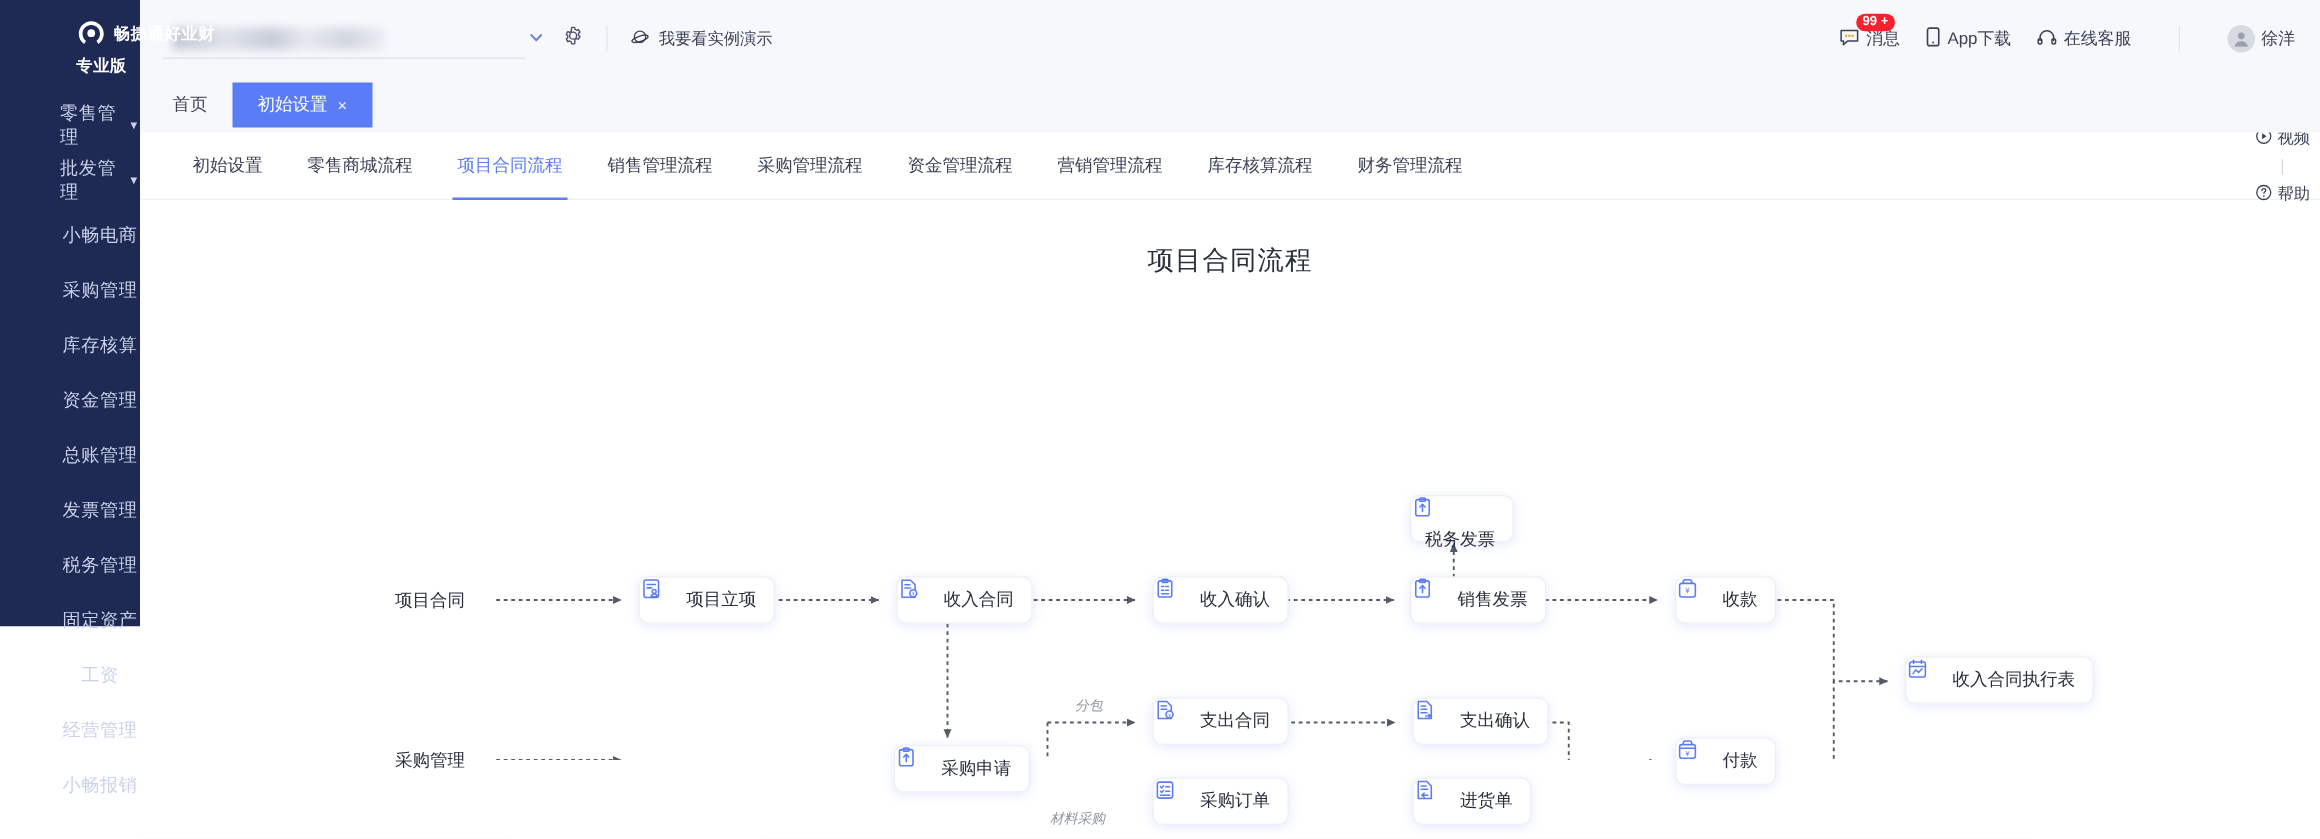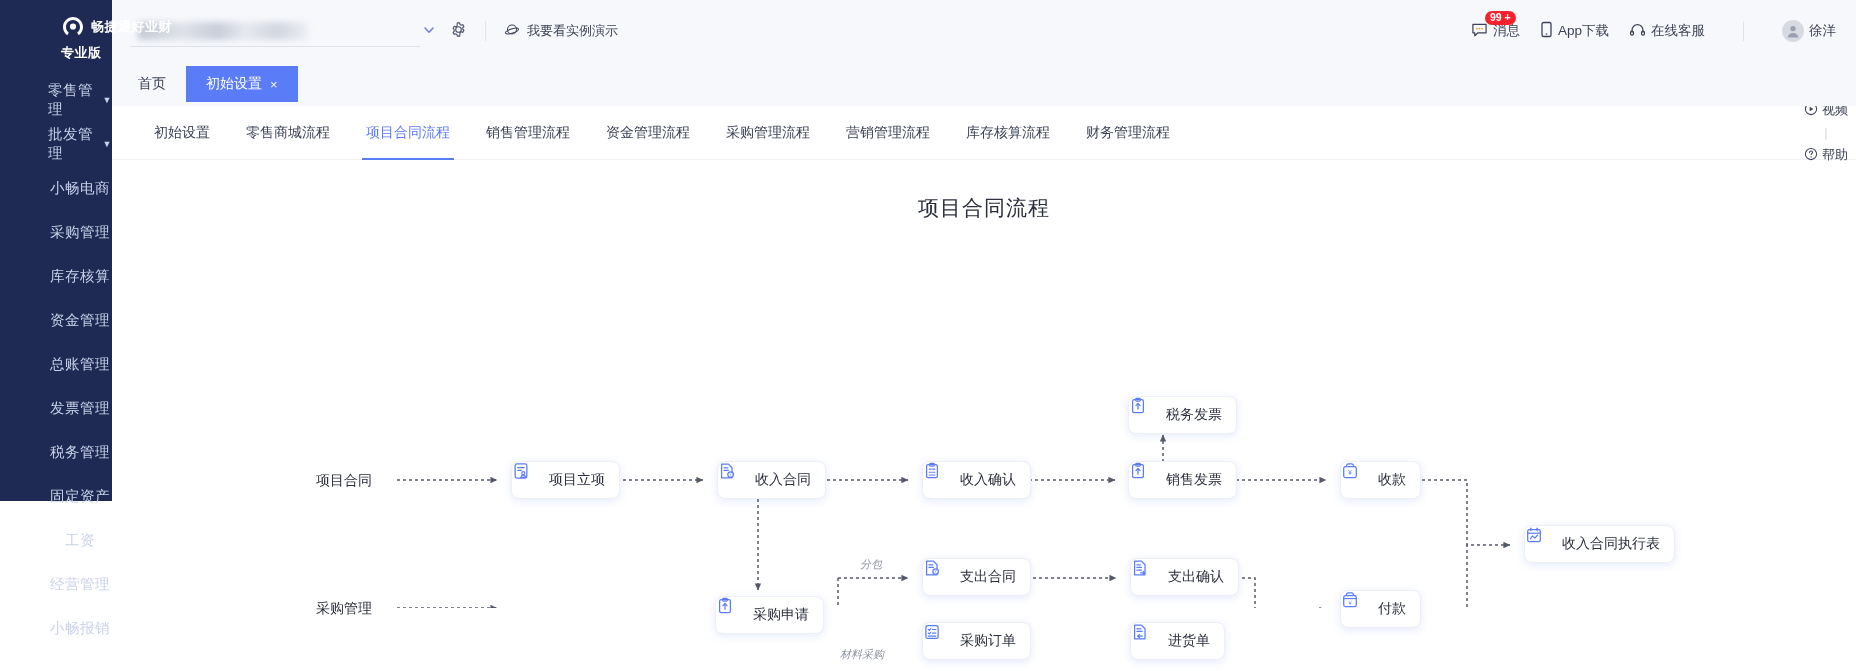--- a/index.html
+++ b/index.html
@@ -318,24 +318,24 @@
         <div class="subtab">
           <span>零售商城流程</span>
         </div>
         <div class="subtab active">
           <span>项目合同流程</span>
         </div>
         <div class="subtab">
           <span>销售管理流程</span>
         </div>
         <div class="subtab">
+          <span>采购管理流程</span>
+        </div>
+        <div class="subtab">
           <span>资金管理流程</span>
-        </div>
-        <div class="subtab">
-          <span>采购管理流程</span>
         </div>
         <div class="subtab">
           <span>营销管理流程</span>
         </div>
         <div class="subtab">
           <span>库存核算流程</span>
         </div>
         <div class="subtab">
           <span>财务管理流程</span>
         </div>
@@ -469,21 +469,21 @@
           <span class="ic">
             <svg width="18" height="18" viewBox="0 0 20 20">
               <path d="M6.2 5.2V4c0-1.1.9-2 2-2h3.6c1.1 0 2 .9 2 2v1.2" fill="none" stroke="#5b7cf7" stroke-width="1.4"></path>
               <rect x="3" y="5.2" width="14" height="12.2" rx="2" fill="none" stroke="#5b7cf7" stroke-width="1.4"></rect>
               <text x="10" y="14.2" font-size="7" text-anchor="middle" fill="#5b7cf7">¥</text>
             </svg>
           </span>
           <span>收款</span>
         </div>
 
-        <div class="node" style="left:1016px; top:168px;">
+        <div class="node" style="left:1016px; top:168px;flex-direction:column;">
           <span class="ic">
             <svg width="18" height="18" viewBox="0 0 20 20">
               <rect x="4" y="3" width="12" height="14.4" rx="1.8" fill="none" stroke="#5b7cf7" stroke-width="1.4"></rect>
               <rect x="7.4" y="1.5" width="5.2" height="3" rx="1" fill="none" stroke="#5b7cf7" stroke-width="1.3"></rect>
               <line x1="10" y1="13.6" x2="10" y2="7.4" stroke="#5b7cf7" stroke-width="1.4" stroke-linecap="round"></line>
               <path d="M7.7 9.6 L10 7.2 L12.3 9.6" fill="none" stroke="#5b7cf7" stroke-width="1.4" stroke-linecap="round" stroke-linejoin="round"></path>
             </svg>
           </span>
           <span>税务发票</span>
         </div>

